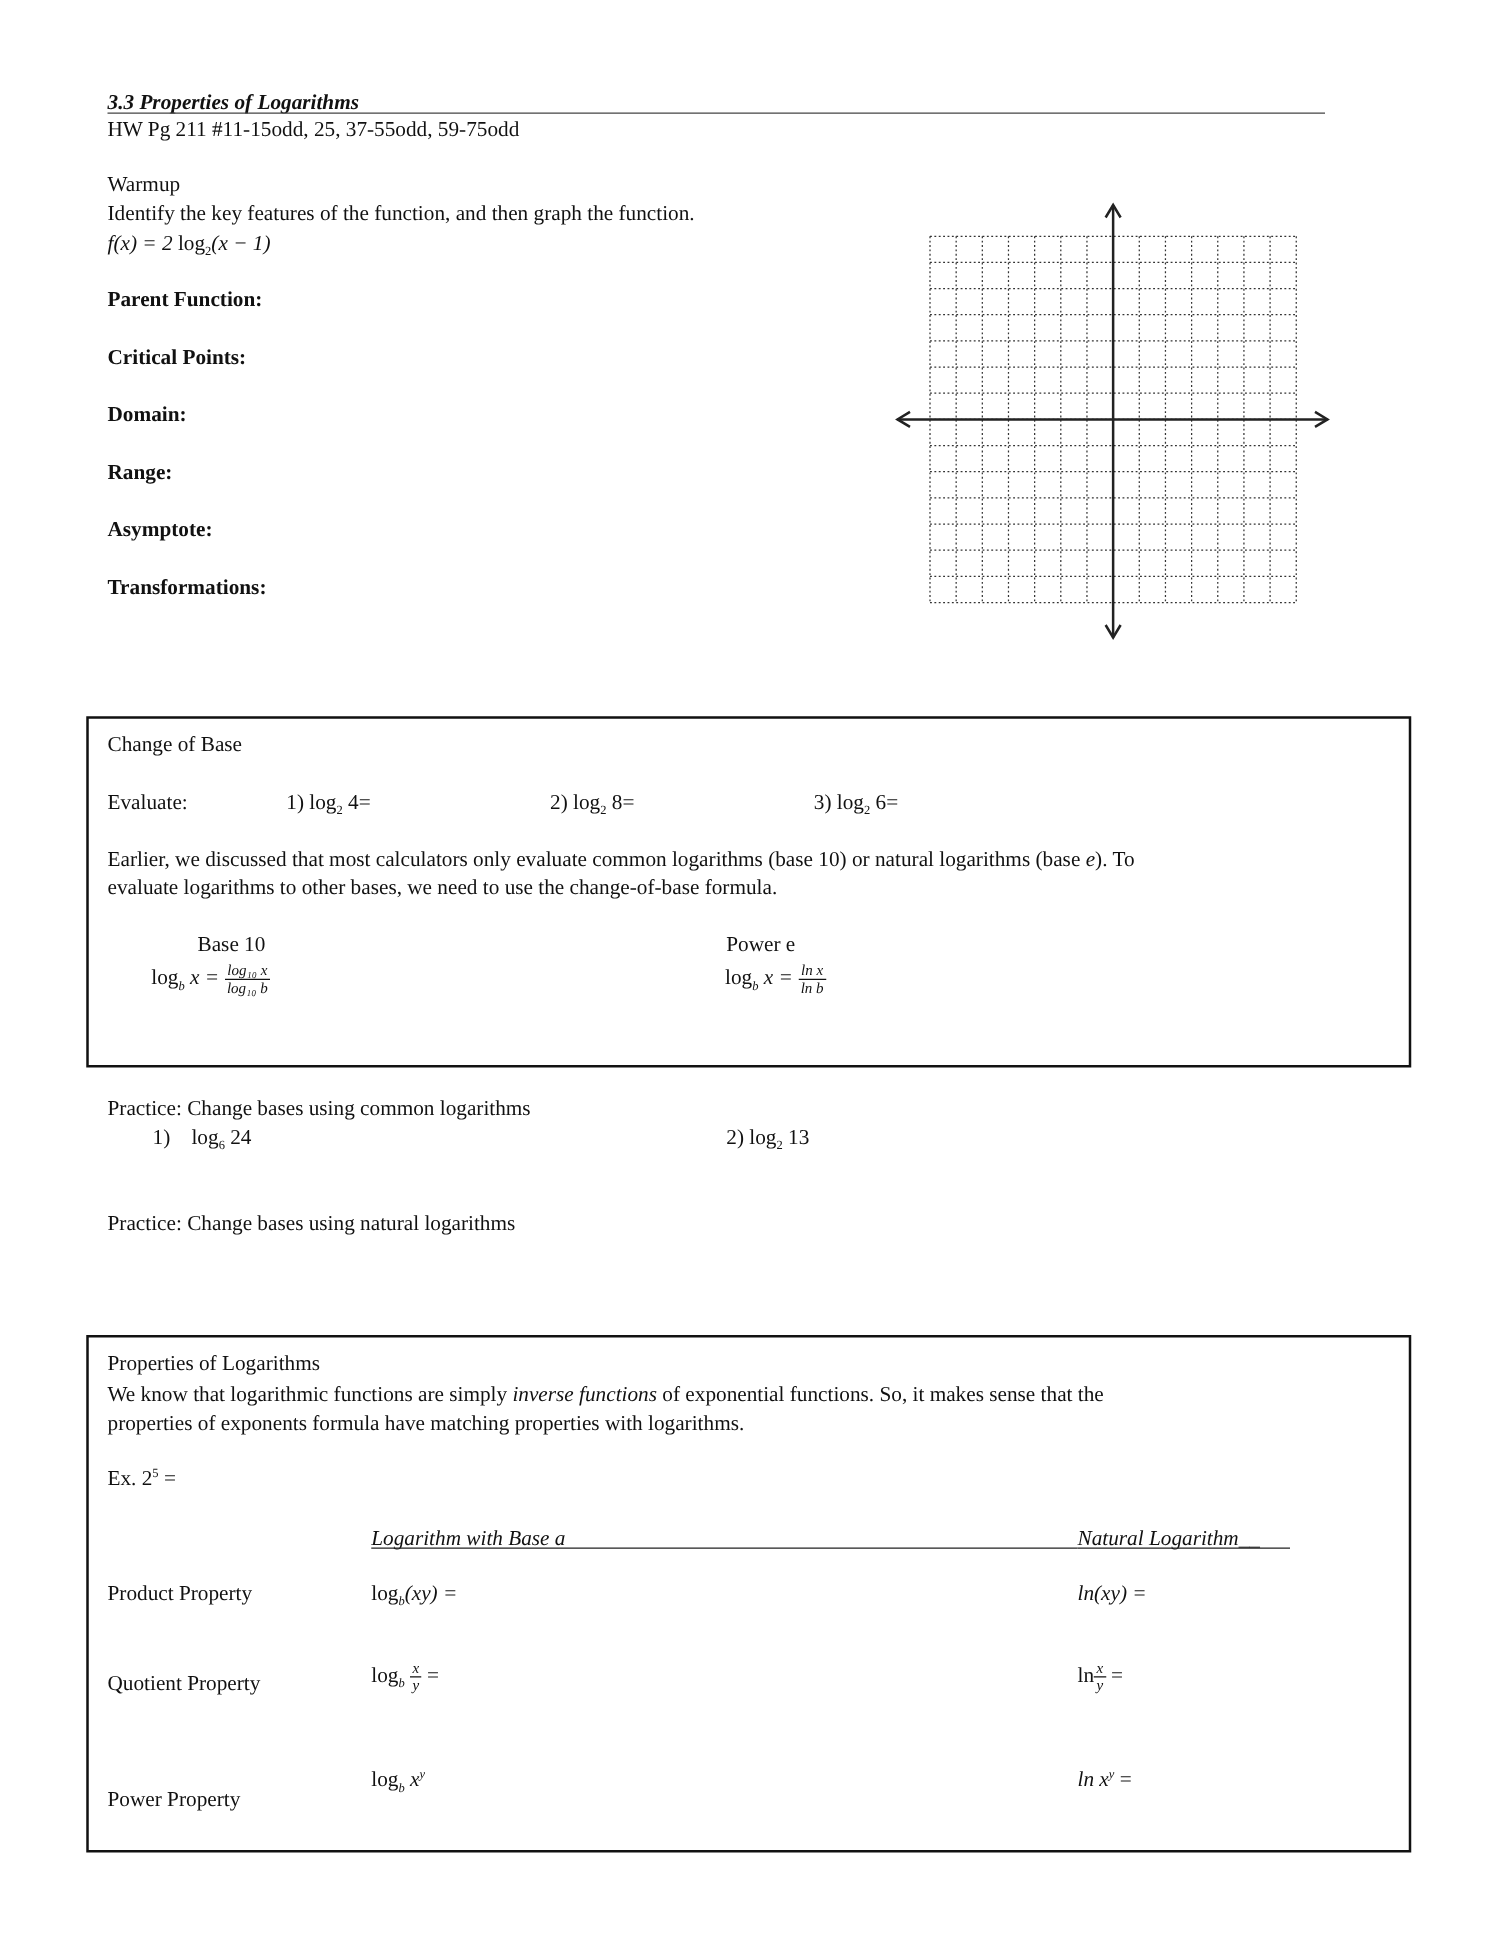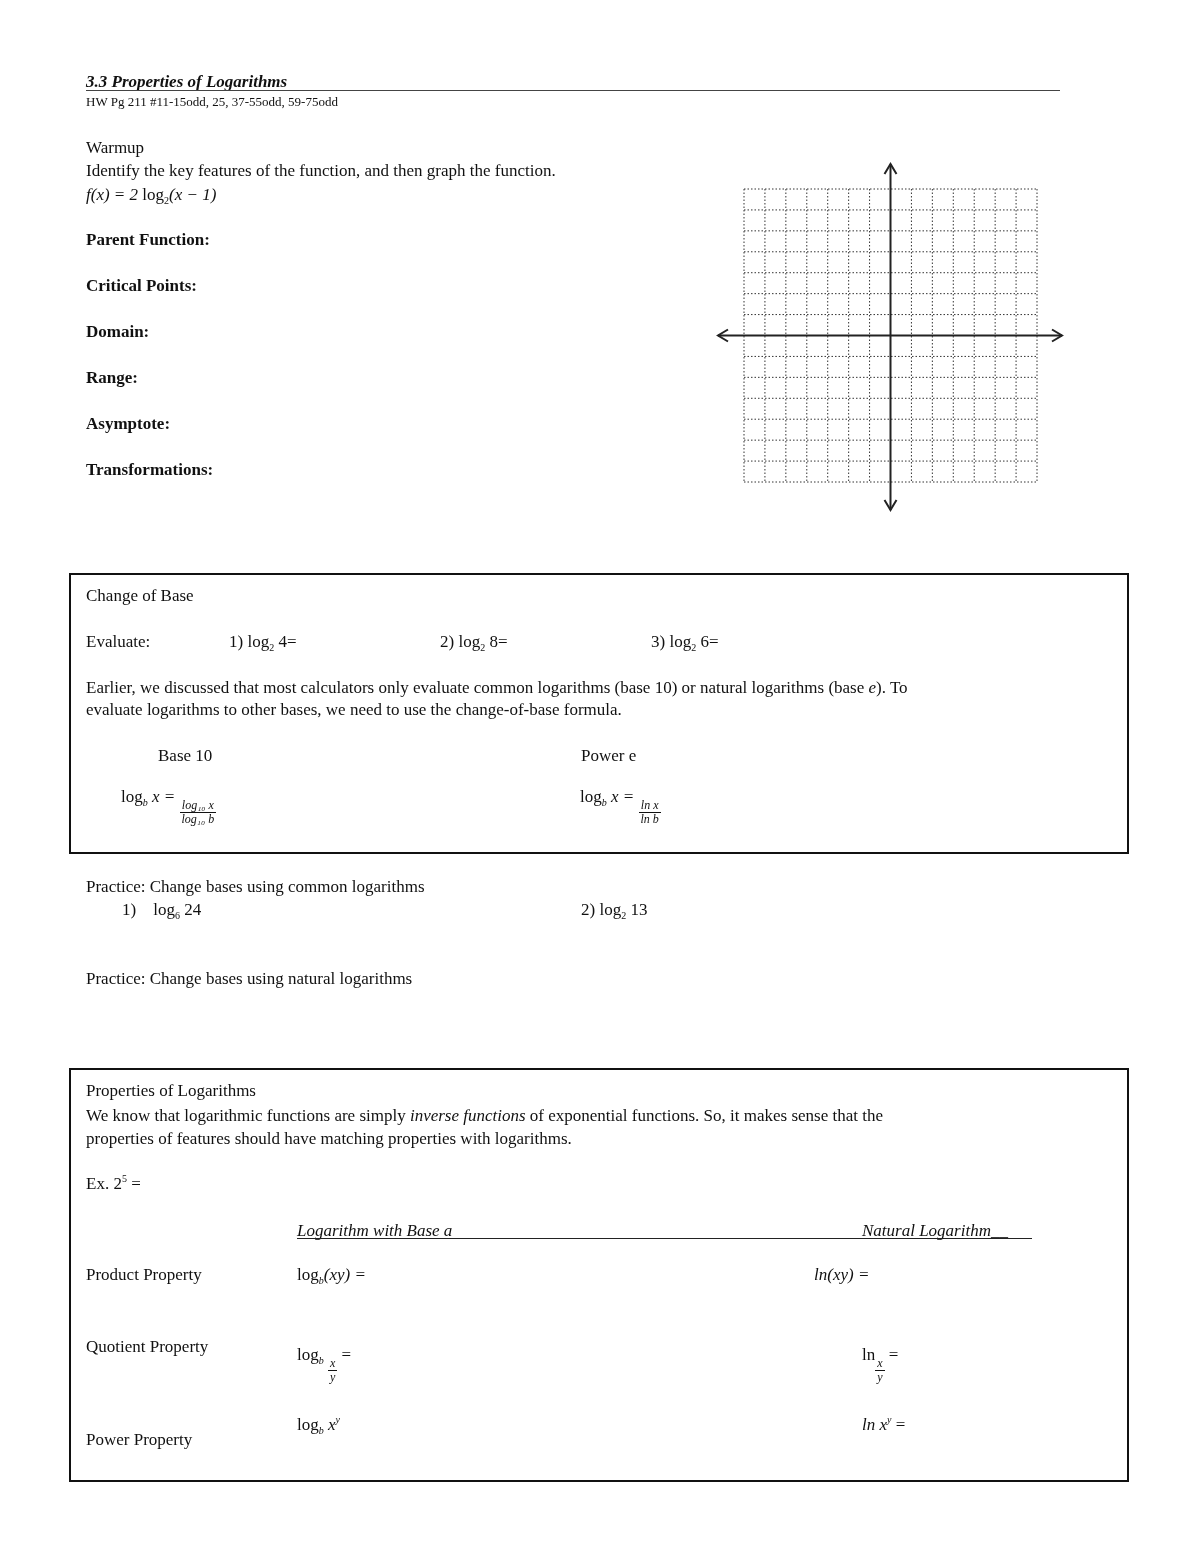--- a/index.html
+++ b/index.html
@@ -1,28 +1,28 @@
 <!DOCTYPE html>
 <html><head>
 <meta charset="utf-8">
 <style>
   html, body { margin: 0; padding: 0; background: #ffffff; }
   body { width: 1200px; height: 1553px; position: relative; overflow: hidden;
          font-family: "Liberation Serif", "DejaVu Serif", serif; color: #111; }
   .abs { position: absolute; }
   .title { left: 86px; top: 72px; font-size: 17px; font-weight: bold; font-style: italic; }
   .title-rule { left: 86px; top: 90px; width: 974px; height: 0; border-top: 1.5px solid #444; }
-  .hw { left: 86px; top: 94px; font-size: 13px; }
+  .hw { left: 86px; top: 94px; font-size: 17px; }
   .t17 { font-size: 17px; }
   .b { font-weight: normal; }
   .box { border: 2.5px solid #111; box-sizing: border-box; }
   .lbl { left: 86px; font-size: 17px; font-weight: bold; }
   .math { font-style: italic; }
   .frac { display: inline-block; vertical-align: middle; text-align: center; font-size: 12px; line-height: 13px; }
-  .frac .num { display: block; border-bottom: 1.5px solid #111; padding: 0 2px; margin-top: 29px; }
+  .frac .num { display: block; border-bottom: 1.5px solid #111; padding: 0 2px; }
   .frac .den { display: block; padding: 0 2px; }
   .col-rule { border-top: 1.5px solid #222; height: 0; }
   sub { font-size: 10px; }
   sup { font-size: 10px; }
 </style>
 </head>
 <body>
 
 <div class="abs title">3.3 Properties of Logarithms</div>
 <div class="abs title-rule"></div>
@@ -141,40 +141,40 @@
   <span class="b">log</span><sub>2</sub>
   <span>13</span>
 </div>
 
 <div class="abs b t17" style="left:86px; top:969px;">Practice: Change bases using natural logarithms</div>
 
 <div class="abs box" style="left:69px; top:1068px; width:1060px; height:414px;"></div>
 <div class="abs b t17" style="left:86px; top:1081px;">Properties of Logarithms</div>
 <div class="abs t17" style="left:86px; top:1104px; width:1030px; line-height:23px;">
   <span>We know that logarithmic functions are simply </span><span class="math">inverse functions</span><span> of exponential functions.  So, it makes sense that the</span><br>
-  <span>properties of features should have matching properties with logarithms.</span>
+  <span>properties of exponents formula have matching properties with logarithms.</span>
 </div>
 <div class="abs t17" style="left:86px; top:1173px;">
   <span>Ex. 2</span><sup>5</sup><span> =</span>
 </div>
 
 <div class="abs" style="left:297px; top:1221px;">
   <span class="b t17" style="font-style:italic;">Logarithm with Base a</span>
 </div>
 <div class="abs col-rule" style="left:297px; top:1238px; width:565px;"></div>
 <div class="abs" style="left:862px; top:1221px;">
   <span class="b t17" style="font-style:italic;">Natural Logarithm__</span>
 </div>
 <div class="abs col-rule" style="left:862px; top:1238px; width:170px;"></div>
 
 <div class="abs b t17" style="left:86px; top:1265px;">Product Property</div>
 <div class="abs t17" style="left:297px; top:1265px;">
   <span class="b">log</span><sub class="math">b</sub><span class="math">(xy) =</span>
 </div>
-<div class="abs t17 math" style="left:814px; top:1265px;">ln(xy) =</div>
+<div class="abs t17 math" style="left:862px; top:1265px;">ln(xy) =</div>
 
 <div class="abs b t17" style="left:86px; top:1337px;">Quotient Property</div>
 <div class="abs t17" style="left:297px; top:1328px;">
   <span class="b">log</span><sub class="math">b</sub>
   <span class="frac math">
     <span class="num">x</span>
     <span class="den">y</span>
   </span>
   <span>=</span>
 </div>

